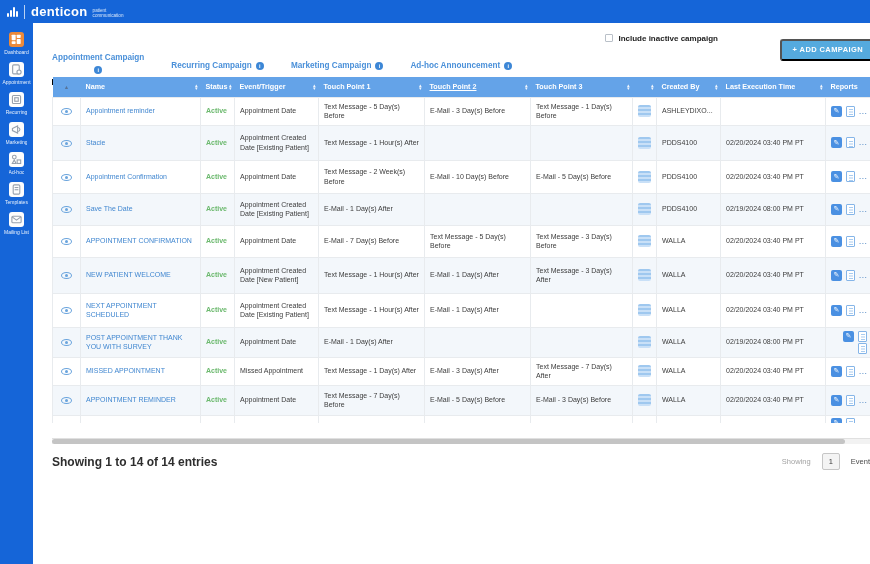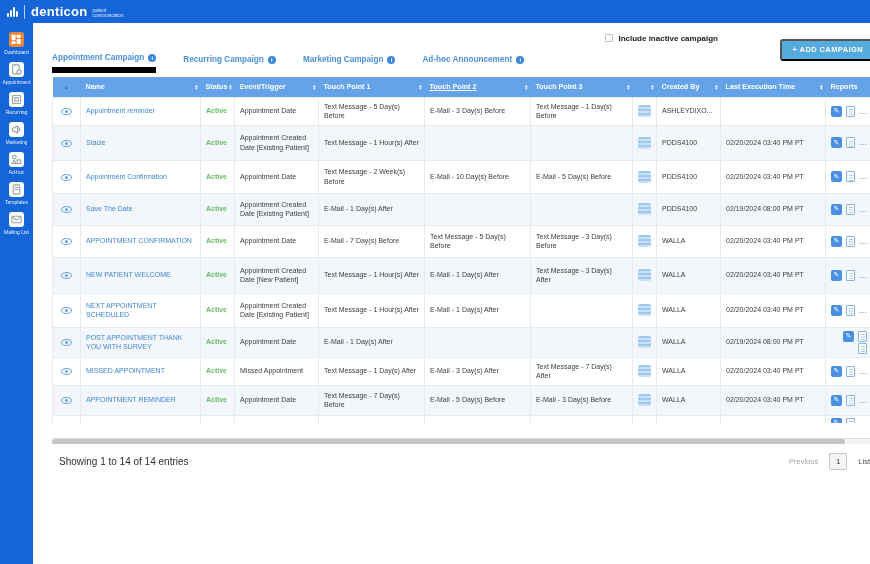--- a/index.html
+++ b/index.html
@@ -26,21 +26,21 @@
   .content { position:absolute; top:23px; left:33px; width:837px; height:541px; background:#fff; overflow:hidden; }
 
   .inactive-wrap { position:absolute; top:11px; right:152px; display:flex; align-items:flex-start; gap:5px; }
   .checkbox { width:8px; height:8px; border:1px solid #b9c0c8; border-radius:1px; background:#fff; cursor:pointer; }
   .inactive-label { font-size:8px; color:#222; font-weight:600; }
   .add-btn { position:absolute; top:16px; right:-6px; background:var(--button_blue,#55aade); color:#fff; font-size:7.5px; font-weight:bold; padding:4px 11px 5px 11px; border-radius:3px; letter-spacing:.4px; white-space:nowrap; cursor:pointer; }
 
   
   .tabs { position:absolute; top:30px; left:19px; display:flex; gap:27px; }
   .tab { display:flex; align-items:center; gap:4px; font-size:8.2px; font-weight:600; color:#4a90d9; padding-bottom:5px; cursor:pointer; border-bottom:2px solid transparent; }
-  .tab.active { border-bottom:6px solid #000000; }
+  .tab.active { border-bottom:6px solid #000000;flex-direction:column; }
   .info-dot { width:8px; height:8px; border-radius:50%; background:#3d87d6; color:#fff; font-size:5.5px; font-weight:bold; display:flex; align-items:center; justify-content:center; }
 
   
   .tableview { position:absolute; top:54px; left:19px; width:818px; height:346px; overflow:hidden; }
   table { width:837px; border-collapse:collapse; table-layout:fixed; }
   th { background:var(--table_header_blue,#64a3e8); color:#fff; font-size:7.2px; font-weight:bold; text-align:left; padding:3px 5px; height:20px; position:relative; cursor:pointer; }
   td { font-size:7px; color:#3c3c3c; padding:2px 5px; border:1px solid #e8ebee; vertical-align:middle; line-height:1.3; background:#fff; }
   tr.alt td { background:#f3f7fb; }
   .sorts { position:absolute; right:2px; top:50%; transform:translateY(-50%); display:flex; flex-direction:column; color:rgba(255,255,255,.92); }
   .sorts span { display:block; font-size:4.2px; line-height:3.4px; }
@@ -56,21 +56,21 @@
   .reports-cell-inner.stacked { flex-wrap:wrap; width:28px; justify-content:flex-end; row-gap:1px; margin-left:8px; }
   .rep-edit { width:11px; height:11px; border-radius:2px; background:#4a90e2; color:#fff; font-size:7px; display:flex; align-items:center; justify-content:center; cursor:pointer; flex:none; }
   .rep-doc { width:9px; height:11px; border:1px solid #85b5e8; border-radius:1px; background:#fff; position:relative; cursor:pointer; flex:none; }
   .rep-doc::after { content:""; position:absolute; left:1.5px; top:2.5px; width:4.5px; height:1px; background:#a9ccf0; box-shadow:0 2.5px 0 #a9ccf0, 0 5px 0 #a9ccf0; }
   .rep-more { color:#7da7d4; font-size:8px; font-weight:bold; letter-spacing:.5px; cursor:pointer; line-height:5px; flex:none; }
 
   
   .hscroll { position:absolute; top:415px; left:19px; width:818px; height:6px; background:#f2f2f2; border-top:1px solid #e0e0e0; }
   .hthumb { width:97%; height:5px; background:#c4c4c4; border-radius:3px; cursor:pointer; }
   .tfooter { position:absolute; top:424px; left:19px; width:818px; display:flex; justify-content:space-between; align-items:center; padding-top:6px; }
-  .showing { font-size:10px; font-weight:normal; color:#2e2e2e;margin-left:7px; }
+  .showing { font-size:12px; font-weight:bold; color:#2e2e2e; }
   .pager { display:flex; align-items:center; gap:11px; font-size:7.5px; }
   .prev { color:#a3a3a3; cursor:pointer; }
   .pagebox { border:1px solid #c6c6c6; background:#f4f4f4; padding:3px 6px; border-radius:2px; color:#3a3a3a; cursor:pointer; }
   .next { color:#4a4a4a; cursor:pointer; }
 </style>
 </head>
 <body>
 
 <div class="app">
 
@@ -446,20 +446,20 @@
       </table>
     </div>
 
     <div class="hscroll">
       <div class="hthumb"></div>
     </div>
 
     <div class="tfooter">
       <span class="showing">Showing 1 to 14 of 14 entries</span>
       <span class="pager">
-        <span class="prev">Previous</span>
+        <span class="prev">Showing</span>
         <span class="pagebox">1</span>
-        <span class="next">List</span>
+        <span class="next">Event</span>
       </span>
     </div>
 
   </main>
 </div>
 
 </body></html>

